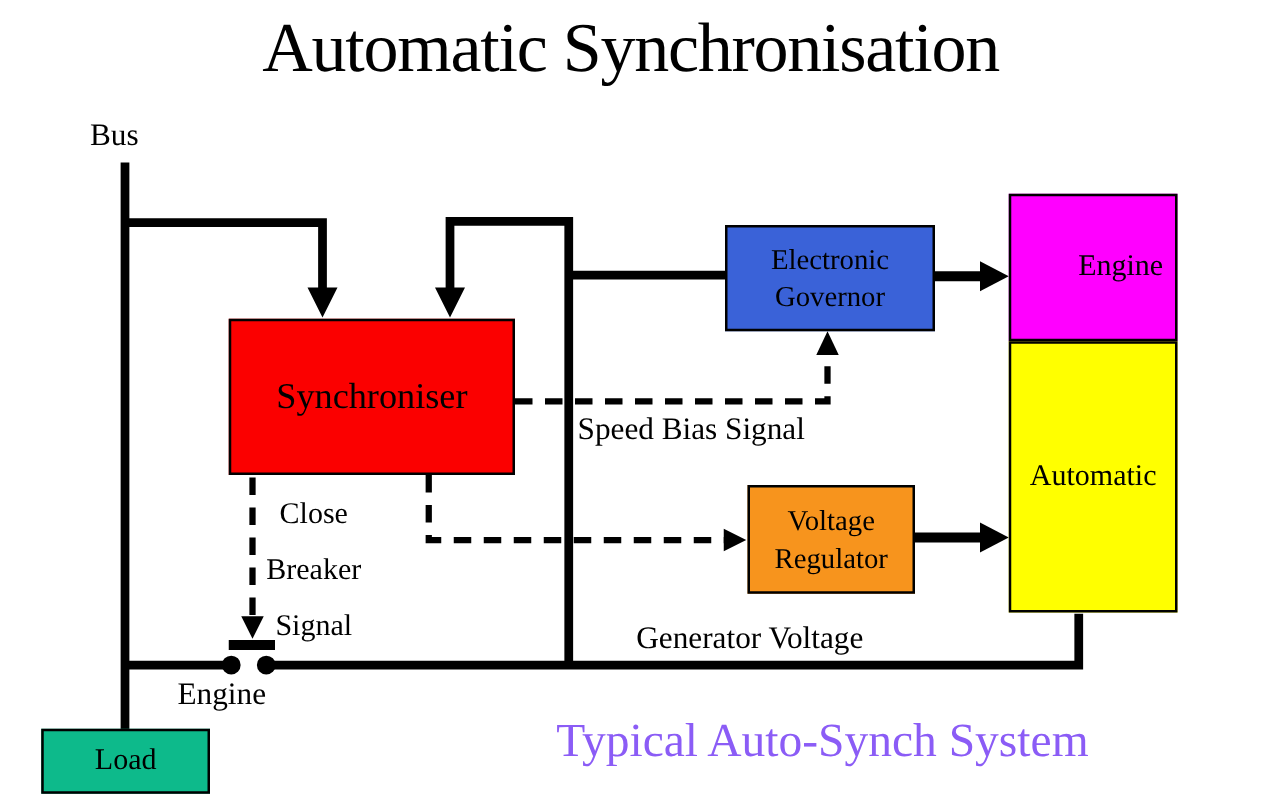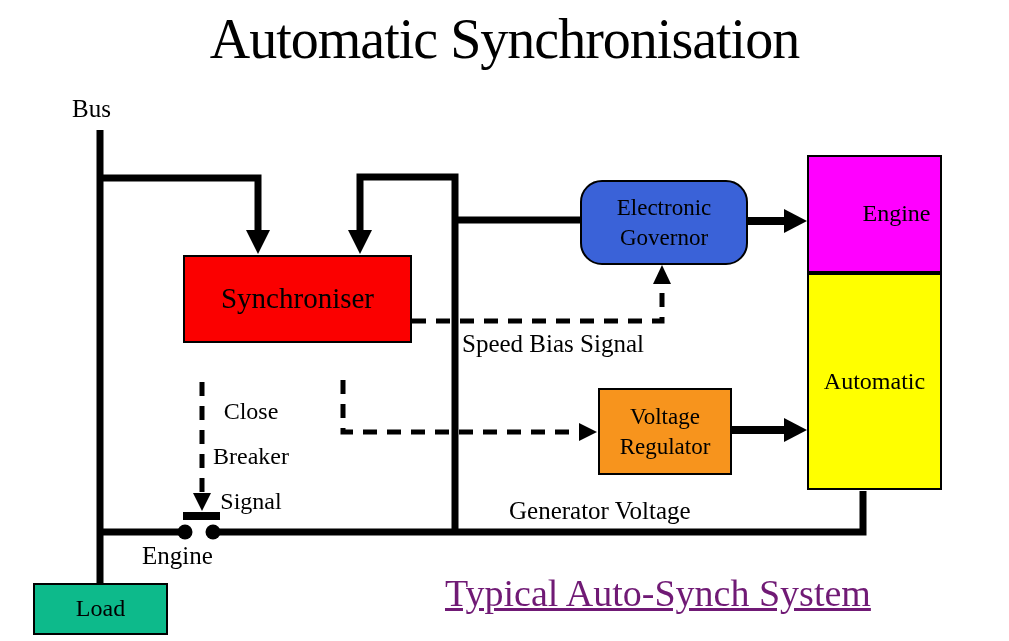--- a/index.html
+++ b/index.html
@@ -22,21 +22,21 @@
   }
   .lbl{position:absolute;white-space:nowrap;text-align:right;}
   #title{
     position:absolute;left:0;top:7px;width:100%;
     text-align:center;font-size:56px;letter-spacing:-1px;
   }
   #caption{
     position:absolute;left:445px;top:571px;
     font-size:38px;white-space:nowrap;
   }
-  #block-synchroniser{left:183px;top:255px;width:229px;height:88px;font-size:29px;}
+  #block-synchroniser{left:183px;top:255px;width:229px;height:125px;font-size:29px;}
   #block-governor{left:580px;top:180px;width:168px;height:85px;font-size:23px;padding:0 18px;}
   #block-engine{left:807px;top:155px;width:135px;height:118px;font-size:24px;padding-left:44px;}
   #block-alternator{left:807px;top:273px;width:135px;height:217px;font-size:24px;}
   #block-regulator{left:598px;top:388px;width:134px;height:87px;font-size:23px;padding:0 14px;}
   #block-load{left:33px;top:583px;width:135px;height:52px;font-size:24px;}
   #lbl-bus{left:72px;top:95px;font-size:25px;}
   #lbl-speed-bias{left:462px;top:330px;font-size:25px;}
   #lbl-close-breaker{left:190px;top:389px;width:122px;font-size:24px;line-height:45px;text-align:center;white-space:normal;}
   #lbl-breaker{left:142px;top:542px;font-size:25px;}
   #lbl-generator-voltage{left:509px;top:497px;font-size:25px;}
@@ -102,21 +102,21 @@
     </g>
     <polygon fill="#000" points="202,511 193,493 211,493"></polygon>
   </svg>
 
   <div id="title">Automatic Synchronisation</div>
 
   <div class="block" id="block-synchroniser" style="background-color: rgb(251, 0, 0);">
     <span>Synchroniser</span>
   </div>
 
-  <div class="block" id="block-governor" style="background-color: rgb(58, 98, 216); border-radius: 22px;">
+  <div class="block" id="block-governor" style="background-color: rgb(58, 98, 216);">
     <span>Electronic Governor</span>
   </div>
 
   <div class="block" id="block-engine" style="background-color: rgb(255, 0, 255);">
     <span>Engine</span>
   </div>
 
   <div class="block" id="block-alternator" style="background-color: rgb(255, 255, 0);">
     <span>Automatic</span>
   </div>
@@ -128,15 +128,15 @@
   <div class="block" id="block-load" style="background-color: rgb(13, 186, 139);">
     <span>Load</span>
   </div>
 
   <div class="lbl" id="lbl-bus">Bus</div>
   <div class="lbl" id="lbl-speed-bias">Speed Bias Signal</div>
   <div class="lbl" id="lbl-close-breaker">Close Breaker Signal</div>
   <div class="lbl" id="lbl-breaker">Engine</div>
   <div class="lbl" id="lbl-generator-voltage">Generator Voltage</div>
 
-  <div id="caption" style="color: #701a75; text-decoration: underline;">Typical Auto-Synch System</div>
+  <div id="caption" style="color: #8b5cf6;">Typical Auto-Synch System</div>
 
 </div>
 
 </body></html>

